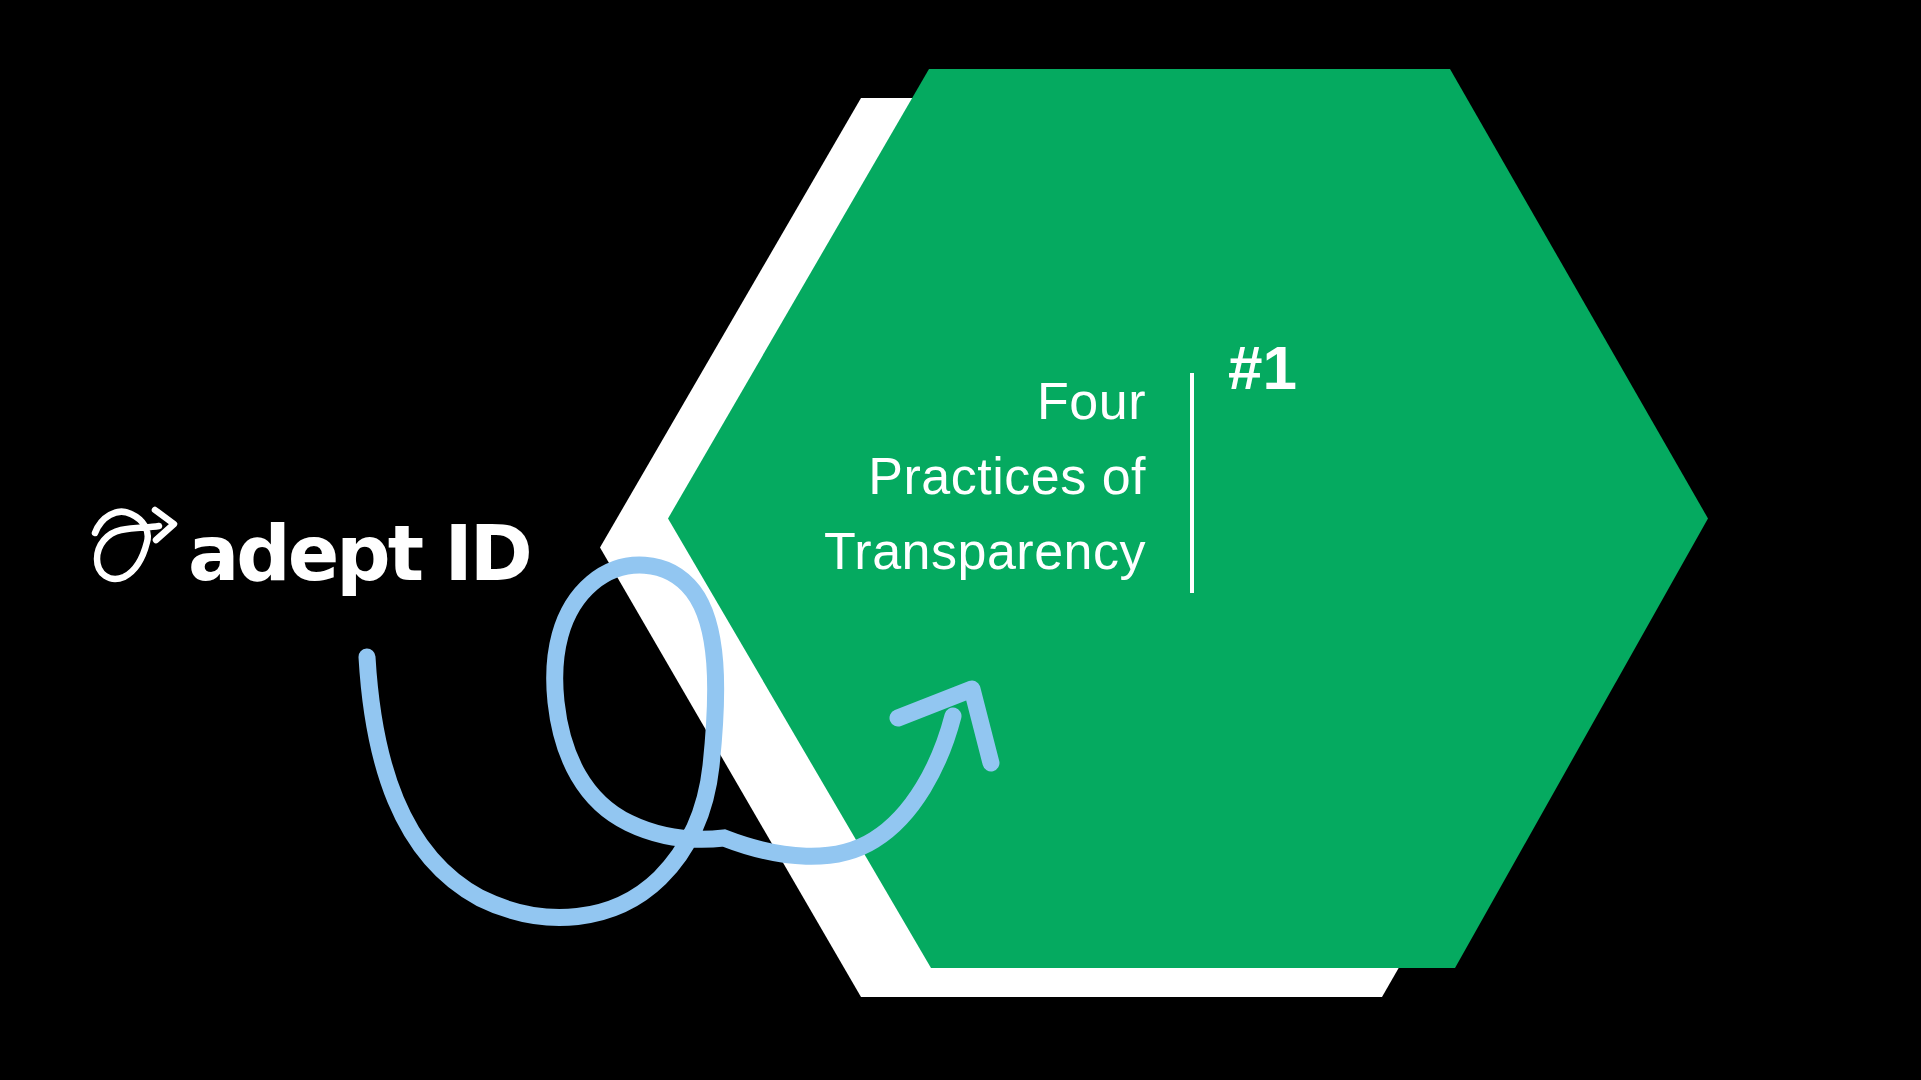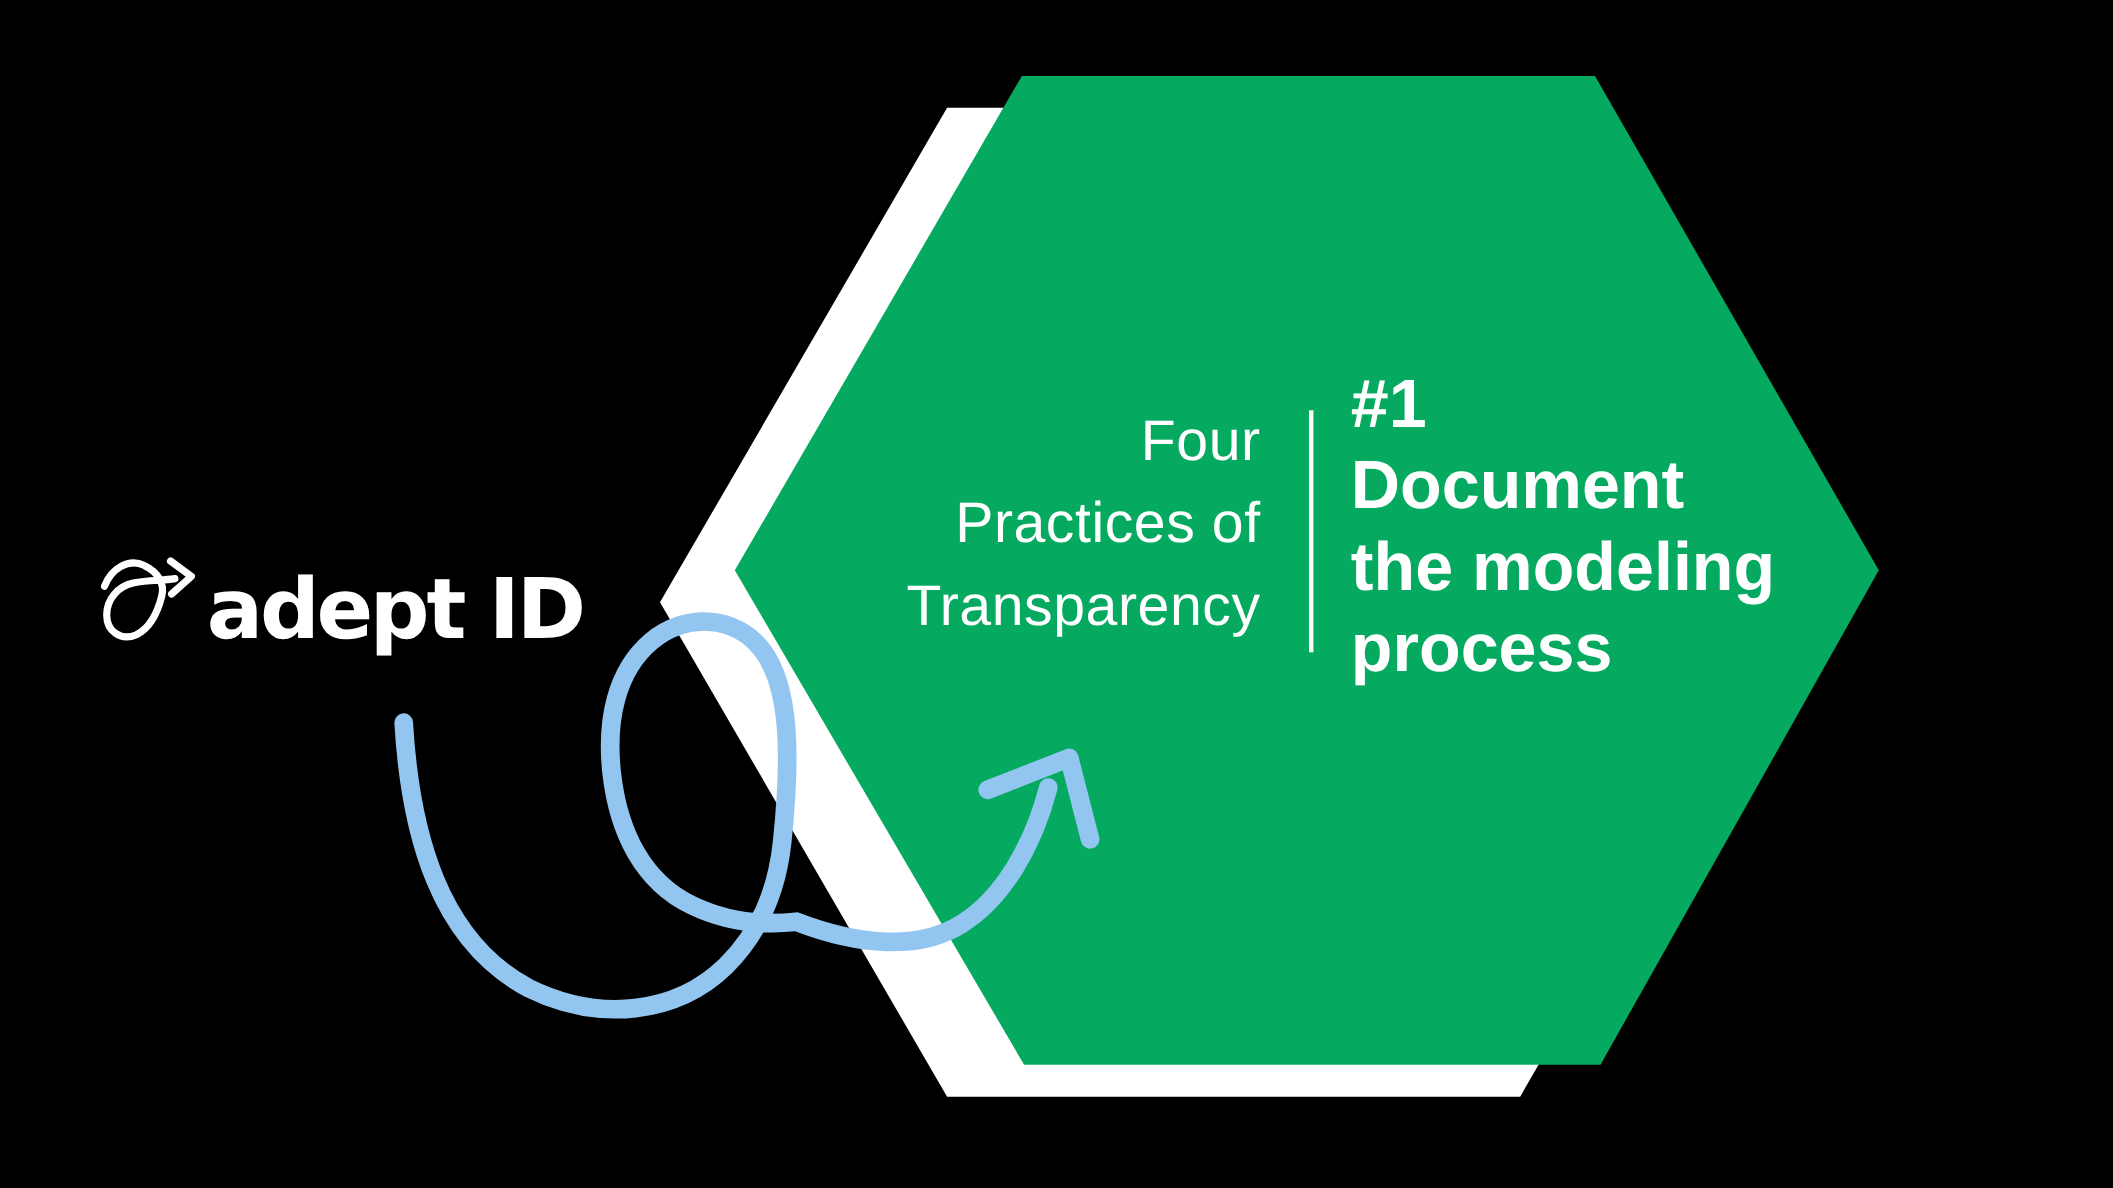--- a/index.html
+++ b/index.html
@@ -90,18 +90,15 @@
   </svg>
 
   <div class="txt left-title">Four
 Practices of
 Transparency</div>
 
   <div class="txt logo-text">adept ID</div>
 
   <div class="right-block">
     <div class="txt">#1</div>
-    <div class="txt">Document
-the modeling
-process</div>
   </div>
 
 </div>
 
 </body></html>

